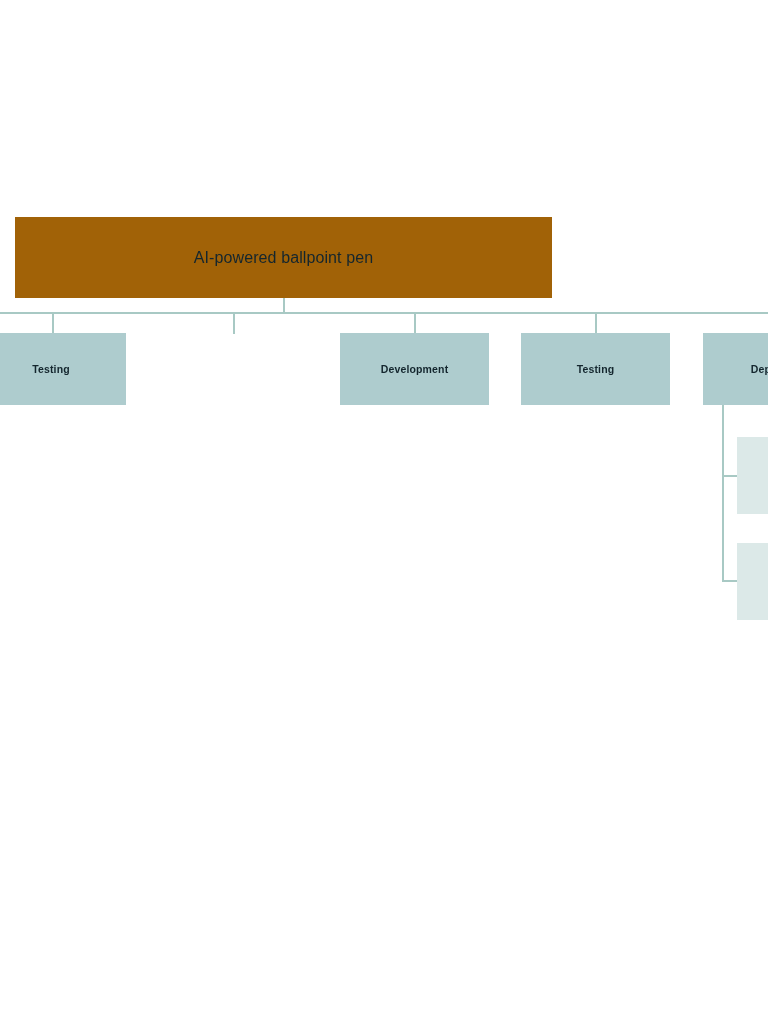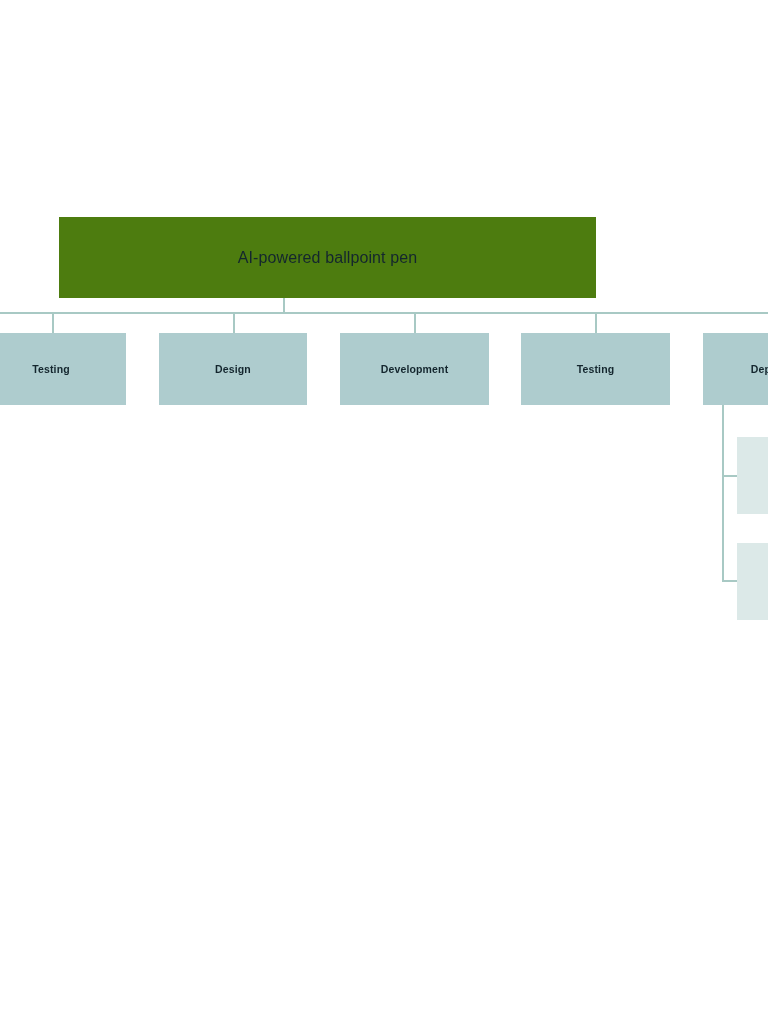--- a/index.html
+++ b/index.html
@@ -39,25 +39,24 @@
     box-sizing: border-box;
     display: flex;
     align-items: center;
     justify-content: center;
     text-align: center;
     color: #14262e;
     overflow: hidden;
   }
 
   .node-root {
-    background: #4d7c0f;
+    background: #a16207;
     font-size: 16px;
     font-weight: 400;
     letter-spacing: 0.1px;
-    margin-left: 44px;
   }
 
   .node-l2 {
     background: #aeccce;
     font-size: 10.5px;
     font-weight: 700;
     letter-spacing: 0.15px;
   }
 
   .node-l3 {
@@ -94,23 +93,20 @@
   <div class="line line-h" style="left:722px; top:580px; width:16px;"></div>
 
   <div class="node node-root" style="left:15px; top:217px; width:537px; height:81px;">
     <span class="node-label">AI-powered ballpoint pen</span>
   </div>
 
   <div class="node node-l2" style="left:-24px; top:333px; width:150px; height:72px;">
     <span class="node-label">Testing</span>
   </div>
 
-  <div class="node node-l2" style="left:159px; top:333px; width:148px; height:72px;">
-    <span class="node-label">Design</span>
-  </div>
 
   <div class="node node-l2" style="left:340px; top:333px; width:149px; height:72px;">
     <span class="node-label">Development</span>
   </div>
 
   <div class="node node-l2" style="left:521px; top:333px; width:149px; height:72px;">
     <span class="node-label">Testing</span>
   </div>
 
   <div class="node node-l2" style="left:703px; top:333px; width:149px; height:72px;">

